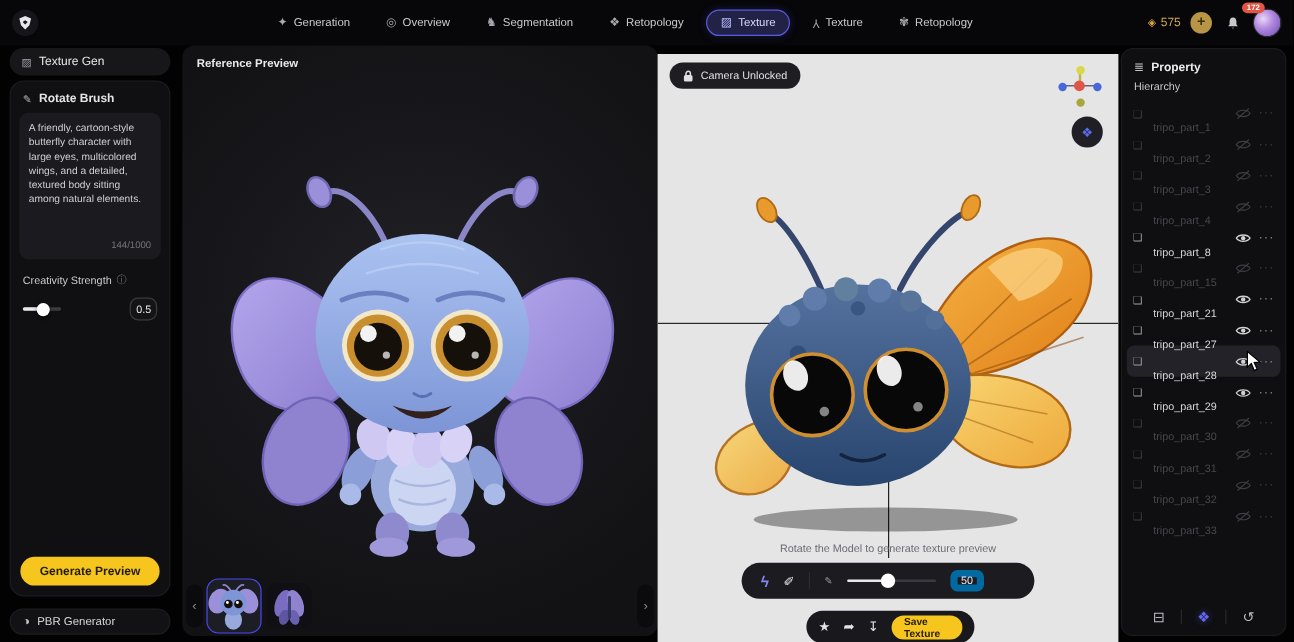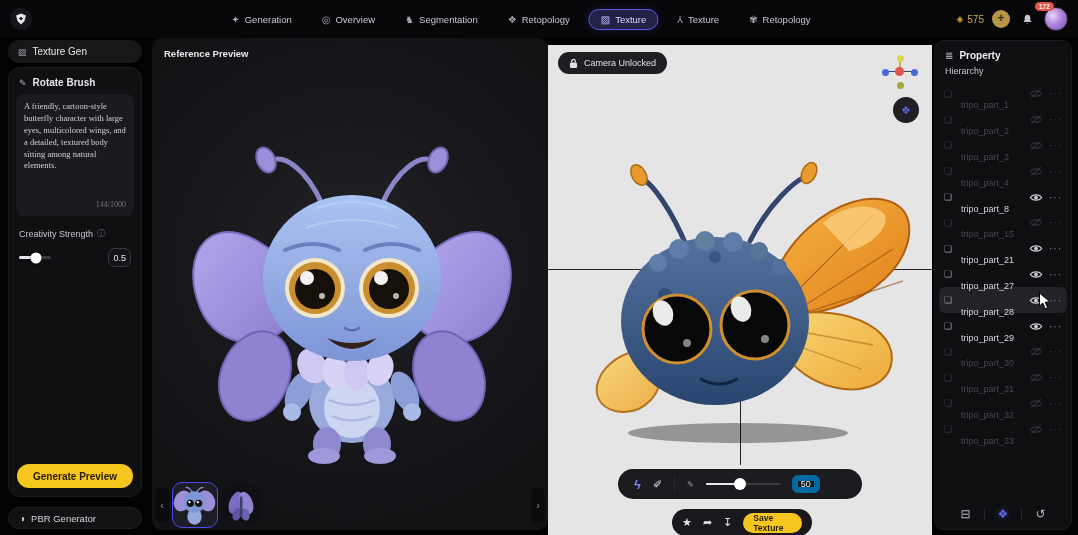--- a/index.html
+++ b/index.html
@@ -23,21 +23,21 @@
   .avatar-wrap { position:relative; width:24px; height:24px; }
   .avatar { width:24px; height:24px; border-radius:50%; background:radial-gradient(circle at 35% 35%, #e8d8f5 0%, #b48ae0 40%, #6a4ab0 100%); border:1px solid #2a2a30; }
   .badge { position:absolute; top:-5px; left:-9px; background:#e05544; color:#fff; font-size:6.5px; font-weight:bold; padding:1px 4px; border-radius:7px; }
 
   
   .lp-header { position:absolute; left:8px; top:40px; width:134px; height:23px; border-radius:12px; background:#17171a; display:flex; align-items:center; gap:6px; padding:0 10px; color:#e8e8ea; font-size:10px; }
   .lp-header .sicon { font-size:9px; color:#9a9aa2; }
   .lp-card { position:absolute; left:8px; top:67px; width:134px; height:430px; border-radius:12px; background:#101013; border:1px solid #1c1c20; display:flex; flex-direction:column; }
   .mb-title { display:flex; align-items:center; gap:6px; padding:9px 10px 6px 10px; color:#e4e4e8; font-size:10px; font-weight:bold; }
   .mb-title .sicon { font-size:9px; color:#b0b0b8; font-weight:normal; }
-  .prompt-box { position:relative; margin:0 7px; height:122px; background:#1b1b1f; border-radius:8px; padding:7px 8px; color:#cfcfd4; font-size:8.5px; line-height:1.4;font-family:Liberation Serif, serif; }
+  .prompt-box { position:relative; margin:0 7px; height:122px; background:#1b1b1f; border-radius:8px; padding:7px 8px; color:#cfcfd4; font-size:8.5px; line-height:1.4; }
   .char-count { position:absolute; right:8px; bottom:6px; font-size:8px; color:#73737a;margin-left:28px; }
   .cs-label { display:flex; align-items:center; gap:4px; padding:12px 10px 4px 10px; color:#c9c9ce; font-size:9px; }
   .cs-label .info { color:#6a6a72; font-size:8.5px; }
   .cs-row { display:flex; align-items:center; gap:9px; padding:4px 10px; }
   .track { position:relative; width:66px; height:2.5px; background:#3a3a40; border-radius:2px; }
   .track .fill { position:absolute; left:0; top:0; height:100%; width:52%; background:#e8e8ec; border-radius:2px; }
   .track .handle { position:absolute; left:52%; top:50%; width:11px; height:11px; border-radius:50%; background:#fff; transform:translate(-50%,-50%); box-shadow:0 1px 3px #0009; }
   .cs-value { width:44px; height:19px; border:1px solid #3a3a42; border-radius:7px; background:#141417; color:#e4e4e8; font-size:9px; display:flex; align-items:center; justify-content:center;margin-left:48px; }
   .lp-spacer { flex:1; }
   .gen-btn { margin:0 8px 8px 8px; height:24px; border-radius:12px; background:#f6c51e; color:#241d06; font-size:10px; font-weight:bold; display:flex; align-items:center; justify-content:center; }
@@ -349,20 +349,21 @@
       <circle cx="104" cy="176" r="34" fill="#080809" stroke="#cf8f2e" stroke-width="3"></circle>
       <ellipse cx="90" cy="160" rx="10" ry="13" transform="rotate(-20 90 160)" fill="#fff" opacity="0.92"></ellipse>
       <circle cx="114" cy="190" r="4" fill="#fff" opacity="0.5"></circle>
       <circle cx="182" cy="172" r="34" fill="#080809" stroke="#cf8f2e" stroke-width="3"></circle>
       <ellipse cx="168" cy="156" rx="10" ry="13" transform="rotate(-20 168 156)" fill="#fff" opacity="0.92"></ellipse>
       <circle cx="192" cy="186" r="4" fill="#fff" opacity="0.5"></circle>
 
       <path d="M128 226 Q146 236 164 226" stroke="#14233f" stroke-width="3" fill="none" stroke-linecap="round"></path>
     </svg>
 
+    <div class="vp-hint">Rotate the Model to generate texture preview</div>
 
     <div class="vp-toolbar">
       <span class="tb-wand">ϟ</span>
       <span class="tb-brush">✐</span>
       <span class="tb-div"></span>
       <span class="tb-size-ic">✎</span>
       <div class="tb-track">
         <div class="fill"></div>
         <div class="handle"></div>
       </div>

